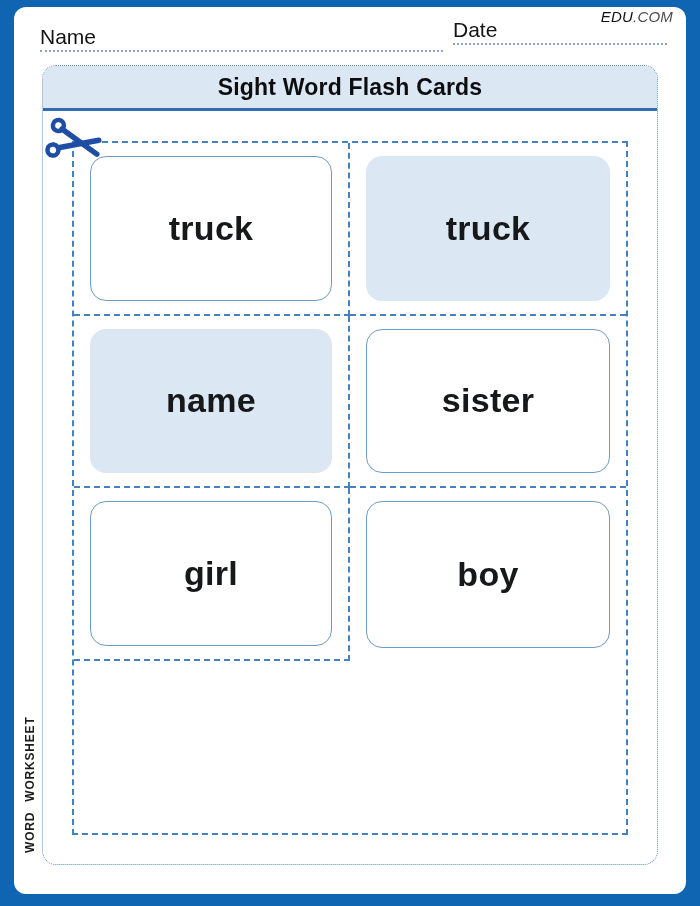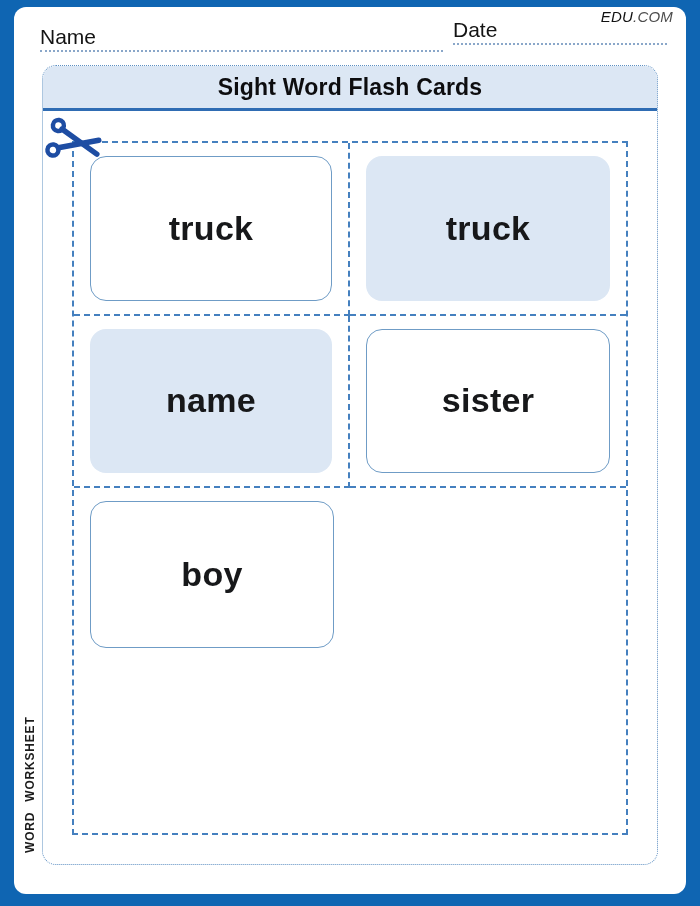--- a/index.html
+++ b/index.html
@@ -176,20 +176,25 @@
         <div class="cell">
           <div class="card blue">
             <span class="word">name</span>
           </div>
         </div>
         <div class="cell last-col">
           <div class="card white">
             <span class="word">sister</span>
           </div>
         </div>
+        <div class="cell">
+          <div class="card white">
+            <span class="word">girl</span>
+          </div>
+        </div>
         <div class="cell last-col last-row">
           <div class="card white">
             <span class="word">boy</span>
           </div>
         </div>
       </div>
 
     <svg class="scissors" viewBox="0 0 58 58">
       <g stroke="#1e4da3" fill="none" stroke-linecap="round">
         <circle cx="10" cy="13" r="5.5" stroke-width="4.5"></circle>

